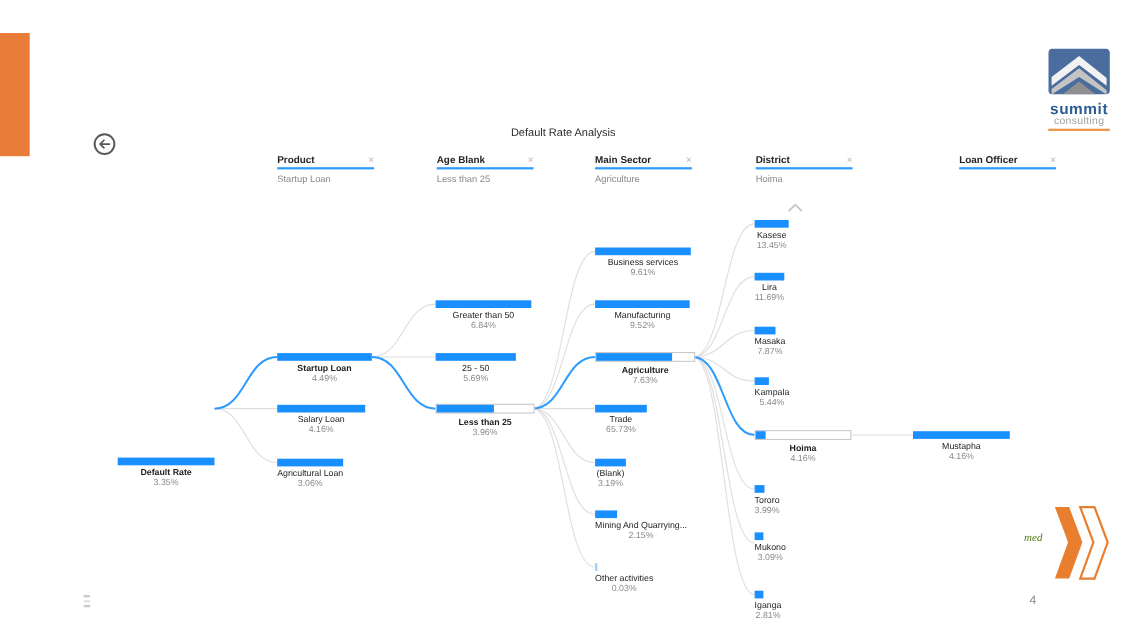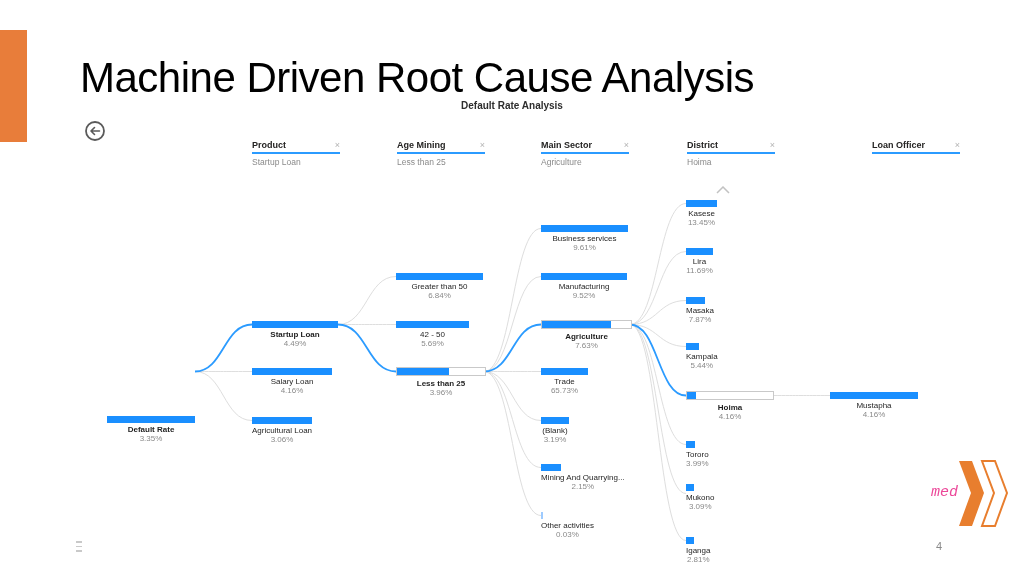--- a/index.html
+++ b/index.html
@@ -2,22 +2,22 @@
 <html><head>
 <meta charset="utf-8">
 <style>
   html,body{margin:0;padding:0;background:#fff;}
   .slide{position:relative;width:1024px;height:576px;background:#fff;overflow:hidden;
          font-family:"Liberation Sans","DejaVu Sans",sans-serif;}
   .accent-bar{position:absolute;left:0;top:30px;width:27px;height:112px;background:#E87D3A;}
   .slide-title{position:absolute;left:80px;top:54px;margin:0;font-size:42px;font-weight:400;
                color:#000;letter-spacing:-0.5px;white-space:nowrap;}
   .back-btn{position:absolute;left:84px;top:120px;width:22px;height:22px;cursor:pointer;}
-  .chart-title{position:absolute;left:412px;top:100px;width:200px;text-align:center;
-               font-size:10px;font-weight:bold;color:#2d2d2d;}
+  .chart-title{position:absolute;left:412px;top:116px;width:200px;text-align:center;
+               font-size:10px;font-weight:normal;color:#2d2d2d;}
   
   .filter{position:absolute;top:140px;width:88px;}
   .filter .hdr{display:flex;justify-content:space-between;align-items:center;
                border-bottom:2px solid #2b9bff;padding-bottom:2px;}
   .filter .hdr .lab{font-size:9px;font-weight:bold;color:#252423;white-space:nowrap;}
   .filter .hdr .x{font-size:9px;color:#b3b3b3;cursor:pointer;line-height:9px;}
   .filter .val{font-size:8.5px;color:#8a8a8a;margin-top:3px;white-space:nowrap;min-height:9px;}
   
   #edges{position:absolute;left:0;top:0;width:1024px;height:576px;pointer-events:none;}
   .edge-gray{fill:none;stroke:#dedede;stroke-width:1;}
@@ -30,56 +30,55 @@
   .node .lbl{font-size:8px;color:#1f1f1f;margin-top:2px;white-space:nowrap;}
   .node .lbl.bold{font-weight:bold;}
   .node .val{font-size:8px;color:#8a8a8a;white-space:nowrap;}
   .caret{position:absolute;left:716px;top:180px;}
   
   .logo{position:absolute;left:950px;top:44px;width:62px;text-align:center;}
   .logo .l1{font-size:14px;font-weight:bold;color:#2b5d92;letter-spacing:0.5px;line-height:14px;margin-top:1px;}
   .logo .l2{font-size:9.5px;color:#a0a0a0;letter-spacing:0.3px;line-height:10px;}
   .logo .uline{width:56px;height:2px;background:#ef9144;margin:1px auto 0;}
   
-  .watermark{position:absolute;left:931px;top:484px;font-family:Liberation Mono, monospace;
-             font-style:italic;font-size:15px;color:#ec4899;}
+  .watermark{position:absolute;left:931px;top:484px;font-family:Liberation Serif, serif;
+             font-style:italic;font-size:10px;color:#4d7c0f;}
   .chevrons{position:absolute;left:953px;top:456px;}
   .page-num{position:absolute;left:936px;top:540px;font-size:11px;color:#8a8a8a;}
   .artifact{position:absolute;left:76px;top:541px;}
   .artifact div{width:6px;height:1.5px;background:#c9c9c9;margin-bottom:3px;}
 </style>
 </head>
 <body>
 
 <div class="slide">
 
   <div class="accent-bar"></div>
 
-  <h1 class="slide-title">Machine Driven Root Cause Analysis</h1>
 
   <div class="back-btn">
     <svg width="22" height="22" viewBox="0 0 22 22">
       <circle cx="11" cy="11" r="9" fill="none" stroke="#5a5a5a" stroke-width="1.8"></circle>
       <path d="M15.5 11 H7.5 M10.5 7.5 L7 11 L10.5 14.5" fill="none" stroke="#5a5a5a" stroke-width="1.6" stroke-linecap="round" stroke-linejoin="round"></path>
     </svg>
   </div>
 
   <div class="chart-title">Default Rate Analysis</div>
 
   <div id="filters">
       <div class="filter" style="left: 252px;">
         <div class="hdr">
           <span class="lab">Product</span>
           <span class="x">×</span>
         </div>
         <div class="val">Startup Loan</div>
       </div>
       <div class="filter" style="left: 397px;">
         <div class="hdr">
-          <span class="lab">Age Mining</span>
+          <span class="lab">Age Blank</span>
           <span class="x">×</span>
         </div>
         <div class="val">Less than 25</div>
       </div>
       <div class="filter" style="left: 541px;">
         <div class="hdr">
           <span class="lab">Main Sector</span>
           <span class="x">×</span>
         </div>
         <div class="val">Agriculture</div>
@@ -146,21 +145,21 @@
         <div class="lbl">Agricultural Loan</div>
         <div class="val">3.06%</div>
       </div>
       <div class="node" style="left: 396px; top: 273px;">
         <div class="bar" style="width: 87px;"></div>
         <div class="lbl">Greater than 50</div>
         <div class="val">6.84%</div>
       </div>
       <div class="node" style="left: 396px; top: 321px;">
         <div class="bar" style="width: 73px;"></div>
-        <div class="lbl">42 - 50</div>
+        <div class="lbl">25 - 50</div>
         <div class="val">5.69%</div>
       </div>
       <div class="node" style="left: 396px; top: 368px;">
         <div class="bar-outline" style="width: 88px;">
           <div class="fill" style="width: 52px;"></div>
         </div>
         <div class="lbl bold">Less than 25</div>
         <div class="val">3.96%</div>
       </div>
       <div class="node" style="left: 541px; top: 225px;">
@@ -248,20 +247,38 @@
         <div class="val">4.16%</div>
       </div>
     </div>
 
   <div class="caret">
     <svg width="14" height="8" viewBox="0 0 14 8">
       <polyline points="1,7 7,1 13,7" fill="none" stroke="#c2c2c2" stroke-width="1.5"></polyline>
     </svg>
   </div>
 
+  <div class="logo">
+    <svg width="56" height="42" viewBox="0 0 56 42">
+      <defs>
+          <clipPath id="lc">
+            <rect x="0" y="0" width="56" height="42" rx="4"></rect>
+          </clipPath>
+        </defs>
+      <rect x="0" y="0" width="56" height="42" rx="4" fill="#4a6d9e"></rect>
+      <g clip-path="url(#lc)">
+        <polygon points="3,26 28,7 53,27 53,34 28,15 3,34" fill="#f2f2f2"></polygon>
+        <polygon points="3,37 28,18 53,38 53,42 28,26 3,42" fill="#c4c4c4"></polygon>
+        <polygon points="13,42 28,30 43,42" fill="#8f8f8f"></polygon>
+      </g>
+    </svg>
+    <div class="l1">summit</div>
+    <div class="l2">consulting</div>
+    <div class="uline"></div>
+  </div>
 
   <div class="watermark">med</div>
 
   <div class="chevrons">
     <svg width="60" height="75" viewBox="0 0 60 75">
       <polygon points="6,5 19,5 31,37 19,70 6,70 18,37" fill="#e87e2e"></polygon>
       <polygon points="29,5 42,5 54,37 42,70 29,70 41,37" fill="#ffffff" stroke="#e87e2e" stroke-width="2"></polygon>
     </svg>
   </div>
 

